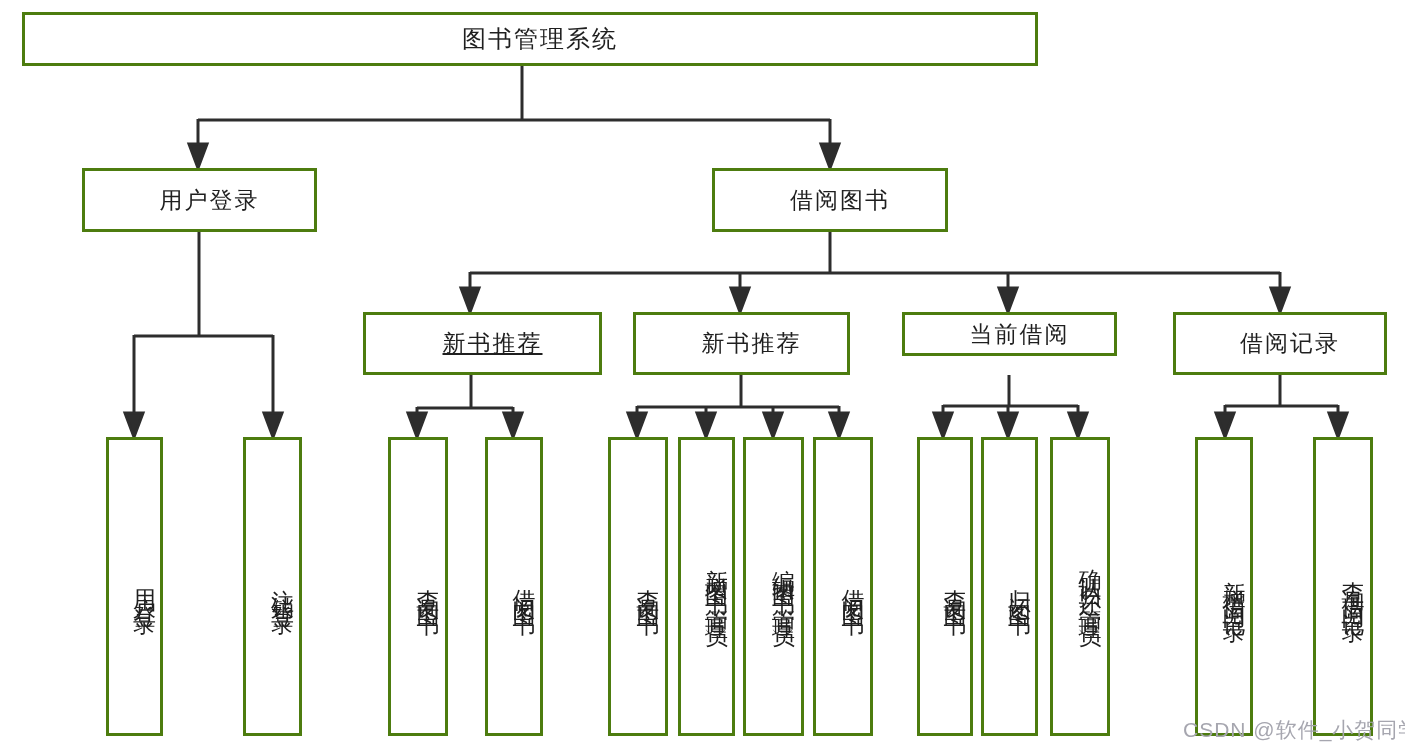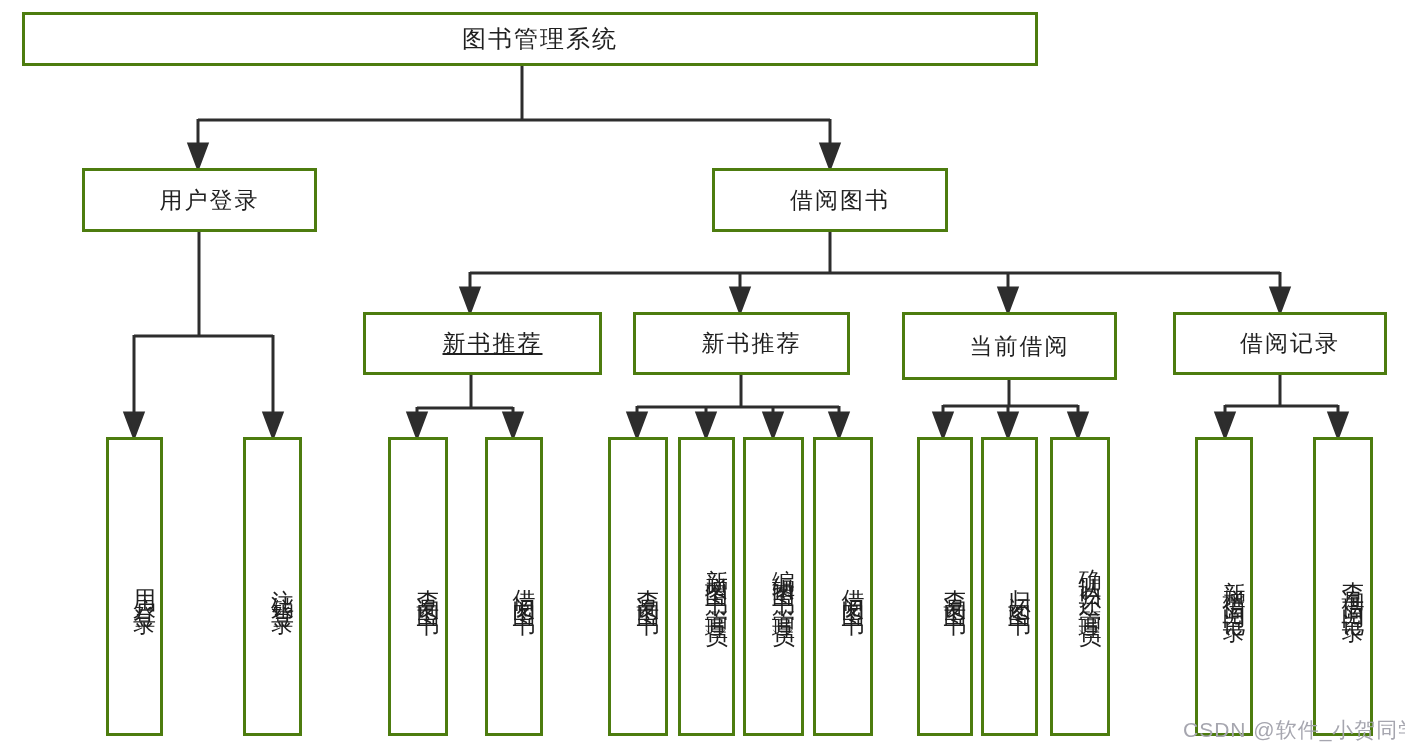--- a/index.html
+++ b/index.html
@@ -137,21 +137,21 @@
     </g>
   </svg>
 
   <div class="node h root" style="left:22px; top:12px; width:1016px; height:54px;">图书管理系统</div>
 
   <div class="node h" style="left:82px; top:168px; width:235px; height:64px;">用户登录</div>
   <div class="node h" style="left:712px; top:168px; width:236px; height:64px;">借阅图书</div>
 
   <div class="node h" style="left:363px; top:312px; width:239px; height:63px;text-decoration:underline;">新书推荐</div>
   <div class="node h" style="left:633px; top:312px; width:217px; height:63px;">新书推荐</div>
-  <div class="node h" style="left:902px; top:312px; width:215px; height:68px;">当前借阅</div>
+  <div class="node h" style="left:902px; top:312px; width:215px; height:44px;">当前借阅</div>
   <div class="node h" style="left:1173px; top:312px; width:214px; height:63px;">借阅记录</div>
 
   <div class="node v" style="left:106px; top:437px; width:57px; height:299px;">用户登录</div>
   <div class="node v" style="left:243px; top:437px; width:59px; height:299px;">注销登录</div>
 
   <div class="node v" style="left:388px; top:437px; width:60px; height:299px;">查询图书</div>
   <div class="node v" style="left:485px; top:437px; width:58px; height:299px;">借阅图书</div>
 
   <div class="node v" style="left:608px; top:437px; width:60px; height:299px;">查询图书</div>
   <div class="node v" style="left:678px; top:437px; width:57px; height:299px;">新增图书（管理员）</div>

